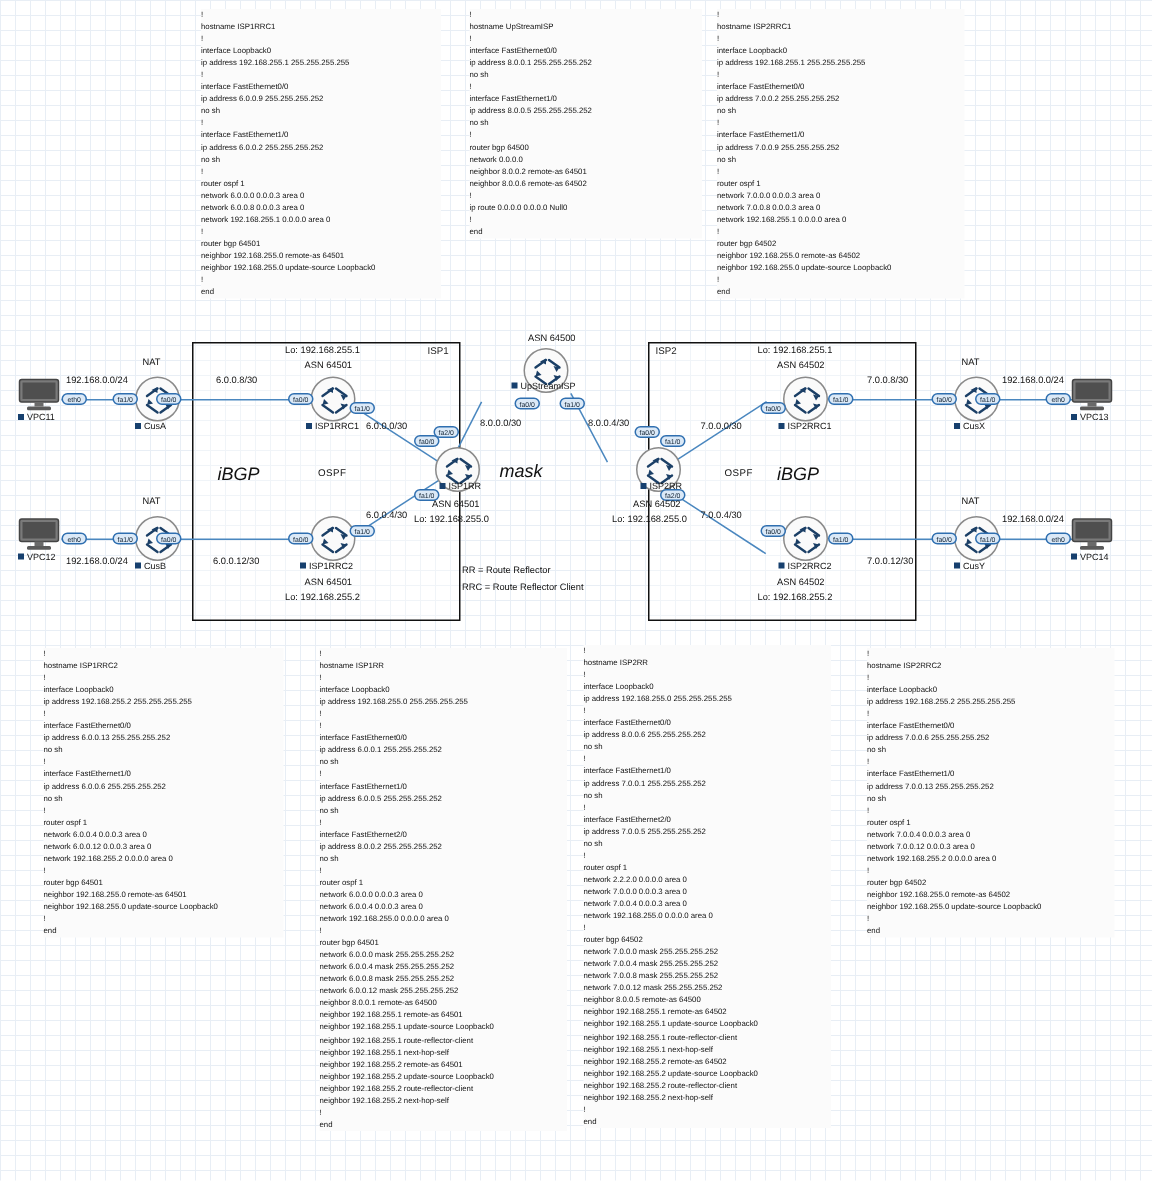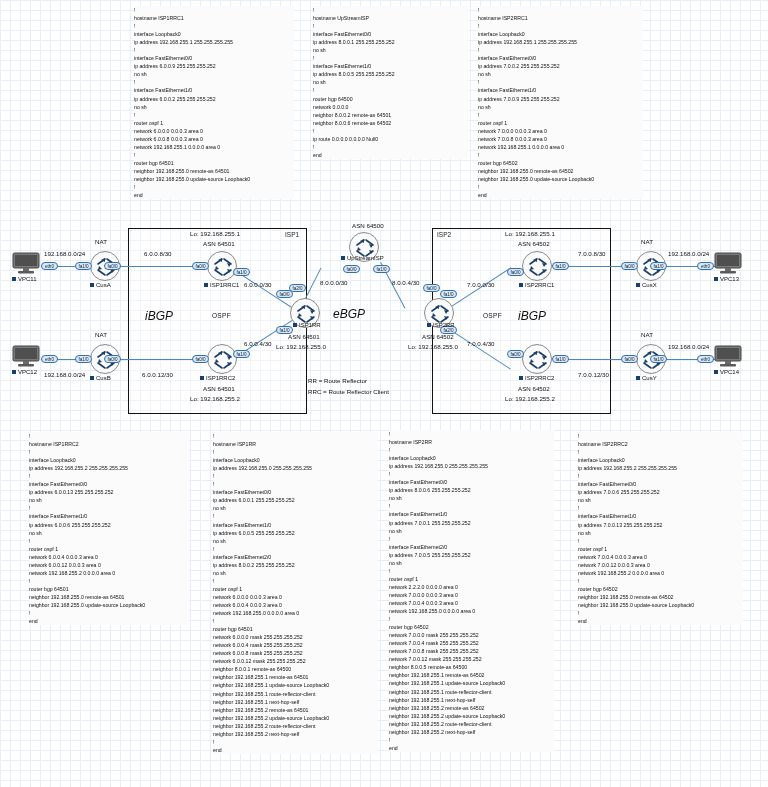--- a/index.html
+++ b/index.html
@@ -300,21 +300,21 @@
     </svg>
   </div>
   <div class="nodename" style="left:341px;top:33px;">
     <span class="sq"></span><span>UpStreamISP</span>
   </div>
   <div class="lbl" style="left:352px;top:0px;">ASN 64500</div>
   <div class="iface" style="left:343px;top:43px;width:17px;">fa0/0</div>
   <div class="iface" style="left:373px;top:43px;width:17px;">fa1/0</div>
   <div class="lbl" style="left:320px;top:57px;">8.0.0.0/30</div>
   <div class="lbl" style="left:392px;top:57px;">8.0.0.4/30</div>
-  <div class="lbl big" style="left:333px;top:85px;">eBGP</div>
+  <div class="lbl big" style="left:333px;top:85px;">mask</div>
 
   <div class="router" style="left:424px;top:76px;">
     <svg width="22" height="22" viewBox="0 0 22 22">
       <g stroke="#1b3f66" stroke-width="1.6" fill="none" stroke-linecap="round">
         <line x1="3" y1="8" x2="10" y2="3"></line>
           <line x1="12" y1="19" x2="19" y2="14"></line>
         <line x1="3" y1="14" x2="10" y2="19"></line>
           <line x1="12" y1="3" x2="19" y2="8"></line>
       </g>
       <g fill="#1b3f66">

